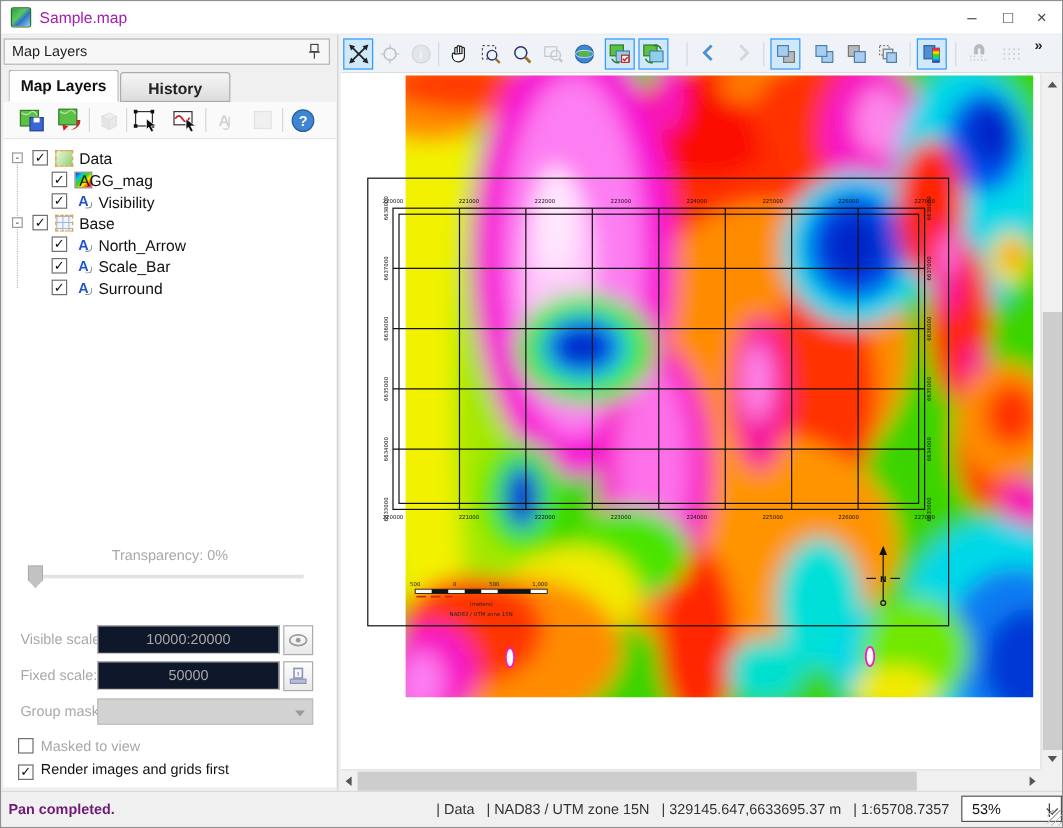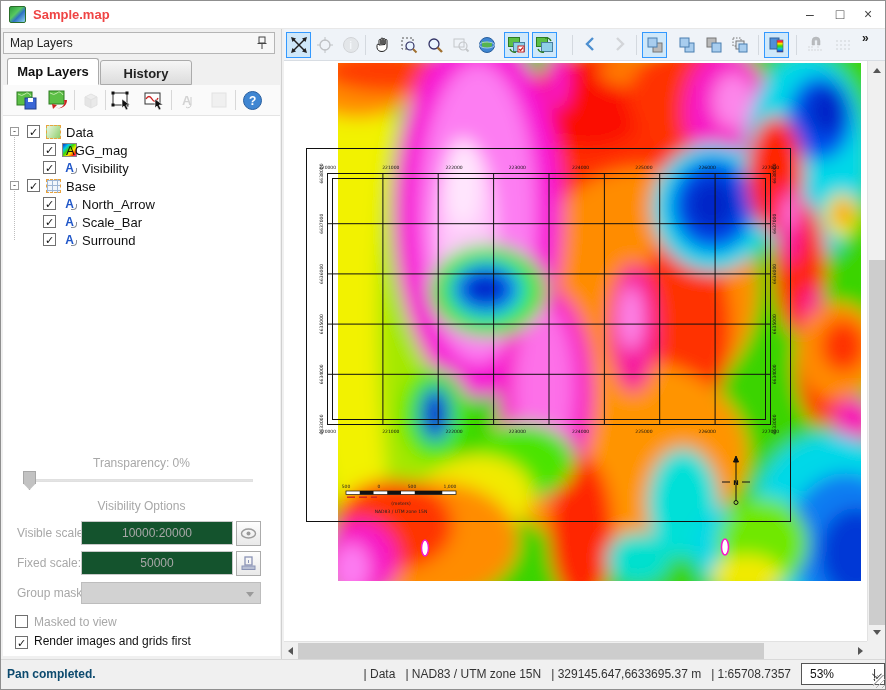--- a/index.html
+++ b/index.html
@@ -2,21 +2,21 @@
 <html><head>
 <meta charset="utf-8">
 <style>
   html,body{margin:0;padding:0;background:#dcdcdc;}
   *{box-sizing:border-box;font-family:"Liberation Sans","DejaVu Sans",sans-serif;}
   #win{position:relative;width:886px;height:690px;background:#f0f0f0;border:1px solid #8f8f8f;overflow:hidden;}
 
   
   #titlebar{position:absolute;left:0;top:0;width:100%;height:28px;background:#ffffff;border-bottom:1px solid #e8e8e8;}
   #appicon{position:absolute;left:8px;top:5px;width:17px;height:17px;background:linear-gradient(135deg,#2e9e3f 0%,#58c860 40%,#2f72c4 60%,#8fd5ef 100%);border:1px solid #2a6e2a;border-radius:2px;}
-  #wtitle{position:absolute;left:32px;top:6px;font-size:13px;font-weight:bold;color:#ef4444;}
+  #wtitle{position:absolute;left:32px;top:6px;font-size:13px;font-weight:normal;color:#a21caf;}
   .wctl{position:absolute;top:0;width:30px;height:27px;text-align:center;line-height:26px;font-size:14px;color:#444;}
   #btn-min{right:60px}#btn-max{right:30px}#btn-close{right:2px}
 
   
   #panel{position:absolute;left:0;top:28px;width:281px;height:630px;background:#f0f0f0;border-right:1px solid #d0d0d0;}
   #mm-header{position:absolute;left:2px;top:3px;width:272px;height:22px;background:#f7f7f7;border:1px solid #b5b5b5;font-size:12px;color:#222;line-height:20px;padding-left:6px;}
   #pin{position:absolute;right:6px;top:3px;width:12px;height:14px;}
   #tabs{position:absolute;left:6px;top:29px;height:27px;}
   .tab{position:absolute;top:0;height:27px;width:92px;text-align:center;font-size:13px;font-weight:bold;line-height:26px;border:1px solid #ababab;border-radius:3px 3px 0 0;}
   #tab-maplayers{left:0;background:#ffffff;border-bottom:1px solid #fff;color:#111;z-index:2;}
@@ -41,21 +41,21 @@
   .icon-anno::after{content:"";position:absolute;right:0;bottom:1px;width:5px;height:5px;border:1px solid #8a8f98;border-top:none;border-left:none;border-radius:0 0 4px 0;}
   .dotline{position:absolute;border-left:1px dotted #bdbdbd;width:0;}
 
   
   .graytext{color:#a8a8a8;}
   #opt-transparency{position:absolute;left:0;top:340px;width:100%;text-align:center;font-size:12px;}
   #slider-track{position:absolute;left:25px;top:363px;width:225px;height:3px;background:linear-gradient(#d8d8d8,#efefef);border:1px solid #e0e0e0;}
   #slider-thumb{position:absolute;left:20px;top:355px;width:13px;height:19px;background:#c2c2c2;border:1px solid #a8a8a8;clip-path:polygon(0 0,100% 0,100% 65%,50% 100%,0 65%);}
   #opt-vistitle{position:absolute;left:0;top:383px;width:100%;text-align:center;font-size:12px;}
   .optlabel{position:absolute;left:14px;font-size:12px;}
-  .optinput{position:absolute;left:78px;width:152px;height:24px;border:1px solid #c8c8c8;background:#14532d;color:#a8a8a8;font-size:12px;text-align:center;}
+  .optinput{position:absolute;left:78px;width:152px;height:24px;border:1px solid #c8c8c8;background:#0f172a;color:#a8a8a8;font-size:12px;text-align:center;}
   .optbtn{position:absolute;left:233px;width:25px;height:25px;border:1px solid #ababab;background:linear-gradient(#fdfdfd,#e9e9e9);}
   #row-visible{top:405px}#row-fixed{top:435px}
   #combo-mask{position:absolute;left:78px;top:466px;width:180px;height:22px;background:#d2d2d2;border:1px solid #bdbdbd;}
   #combo-mask .chev{position:absolute;right:6px;top:9px;width:0;height:0;border-left:4px solid transparent;border-right:4px solid transparent;border-top:5px solid #9a9a9a;}
   .optcheckrow{position:absolute;left:12px;font-size:12px;}
   #chk-masked{top:497px}#chk-render{top:518px}
   .optcheckrow .cb{position:relative;display:inline-block;top:2px;margin-right:6px;}
 
   
   #maptoolbar{position:absolute;left:283px;top:28px;width:603px;height:32px;background:#eff3f8;border-bottom:1px solid #d8dde3;}
@@ -79,21 +79,21 @@
   #sbcorner{left:866px;top:640px;width:18px;height:18px;}
   .sbthumb{position:absolute;background:#cdcdcd;}
   .arr{position:absolute;width:0;height:0;}
   .arr.up{border-left:4px solid transparent;border-right:4px solid transparent;border-bottom:5px solid #555;}
   .arr.down{border-left:4px solid transparent;border-right:4px solid transparent;border-top:5px solid #555;}
   .arr.left{border-top:4px solid transparent;border-bottom:4px solid transparent;border-right:5px solid #555;}
   .arr.right{border-top:4px solid transparent;border-bottom:4px solid transparent;border-left:5px solid #555;}
 
   
   #statusbar{position:absolute;left:0;top:658px;width:886px;height:30px;background:#f0f0f0;border-top:1px solid #d9d9d9;font-size:12px;color:#222;}
-  #status-msg{position:absolute;left:6px;top:7px;font-weight:bold;color:#0c4a6e;}
+  #status-msg{position:absolute;left:6px;top:7px;font-weight:bold;color:#701a75;}
   #status-segs{position:absolute;right:96px;top:7px;display:flex;gap:10px;color:#333;}
   #zoom-combo{position:absolute;left:800px;top:3px;width:84px;height:22px;background:#fff;border:1px solid #555;font-size:12px;color:#111;line-height:20px;padding-left:8px;}
   #zoom-combo .chev{position:absolute;right:5px;top:8px;width:7px;height:7px;border-right:1.5px solid #444;border-bottom:1.5px solid #444;transform:rotate(45deg) translateY(-2px);}
   #status-trail{position:absolute;left:872px;top:7px;color:#333;}
   #grip{position:absolute;right:1px;bottom:1px;width:13px;height:13px;background:repeating-linear-gradient(135deg,transparent 0 3px,#b5b5b5 3px 4px);}
   #winbottom{position:absolute;left:0;top:688px;width:886px;height:2px;background:#4a4a4a;}
 </style>
 </head>
 <body>
 
@@ -222,21 +222,20 @@
       </div>
       <div class="trow" style="top:116px">
         <span class="cb" style="left:40px">✓</span>
         <span class="ticon icon-anno" style="left:59px">A</span>
         <span class="lbl" style="left:79px">Surround</span>
       </div>
 
       <div id="opt-transparency" class="graytext">Transparency: 0%</div>
       <div id="slider-track"></div>
       <div id="slider-thumb"></div>
-      <div id="opt-vistitle" class="graytext">Visibility Options</div>
 
       <div>
         <span class="optlabel graytext" style="top:410px">Visible scale:</span>
         <input class="optinput" id="row-visible" value="10000:20000" style="">
         <div class="optbtn" style="top:405px">
           <svg viewBox="0 0 23 23">
               <ellipse cx="11.5" cy="11.5" rx="7" ry="4.5" fill="none" stroke="#9a9a9a" stroke-width="1.4"></ellipse>
               <circle cx="11.5" cy="11.5" r="2" fill="#9a9a9a"></circle>
             </svg>
         </div>

